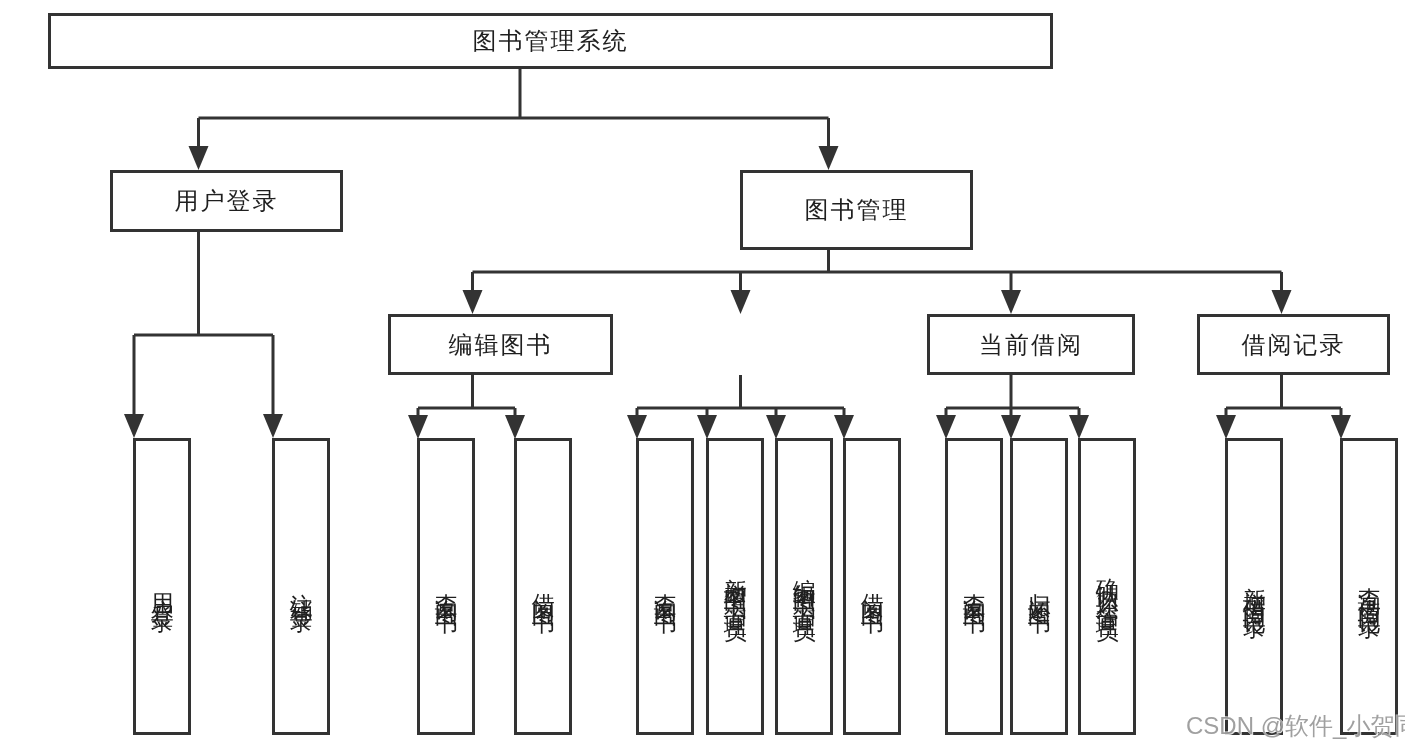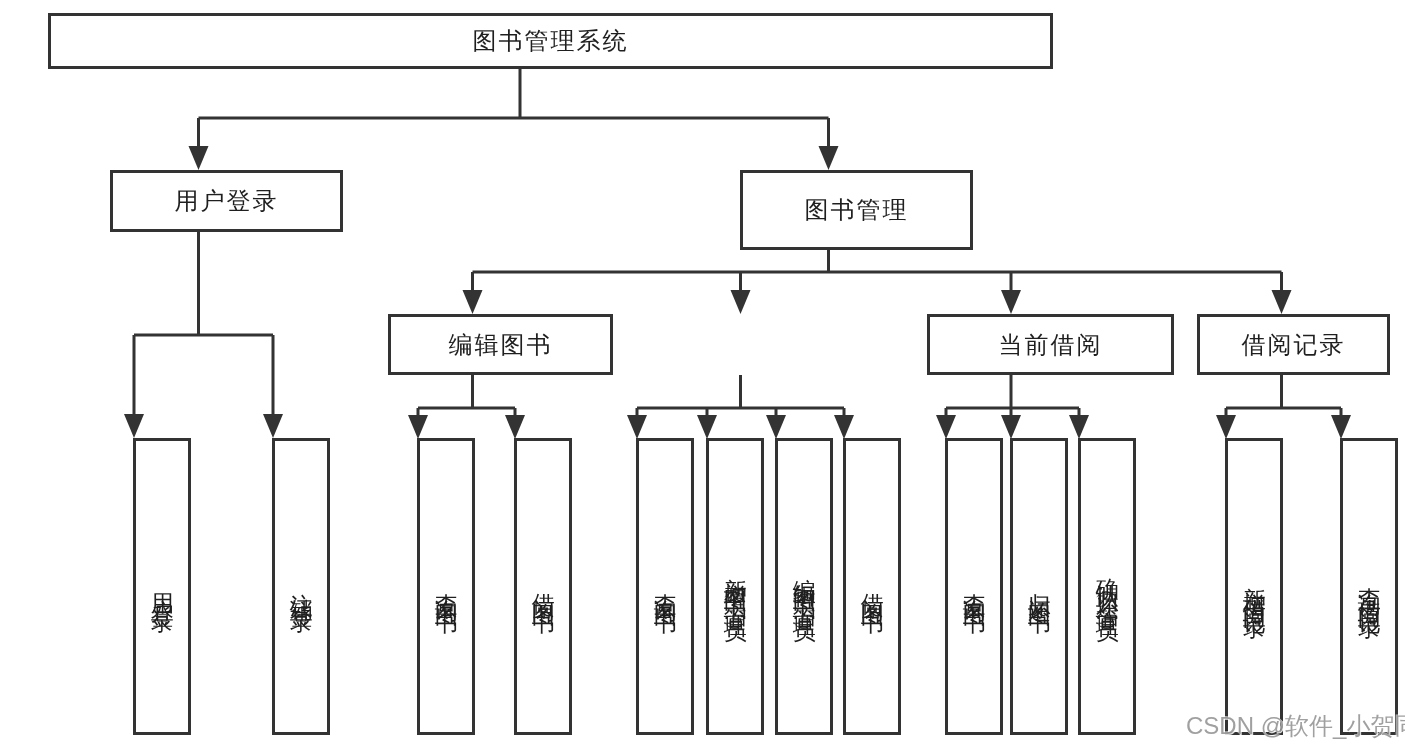--- a/index.html
+++ b/index.html
@@ -135,21 +135,21 @@
   <div class="box h" style="left:82px;top:170px;width:233px;height:62px">
     <span class="lbl">用户登录</span>
   </div>
   <div class="box h" style="left:712px;top:170px;width:233px;height:80px">
     <span class="lbl">图书管理</span>
   </div>
 
   <div class="box h" style="left:360px;top:314px;width:225px;height:61px">
     <span class="lbl">编辑图书</span>
   </div>
-  <div class="box h" style="left:899px;top:314px;width:247px;height:61px">
+  <div class="box h" style="left:899px;top:314px;width:208px;height:61px">
     <span class="lbl">当前借阅</span>
   </div>
   <div class="box h" style="left:1169px;top:314px;width:193px;height:61px">
     <span class="lbl">借阅记录</span>
   </div>
 
   <div class="box v" style="left:105px;top:438px;width:58px;height:297px">
     <span class="lbl">用户登录</span>
   </div>
   <div class="box v" style="left:244px;top:438px;width:58px;height:297px">

